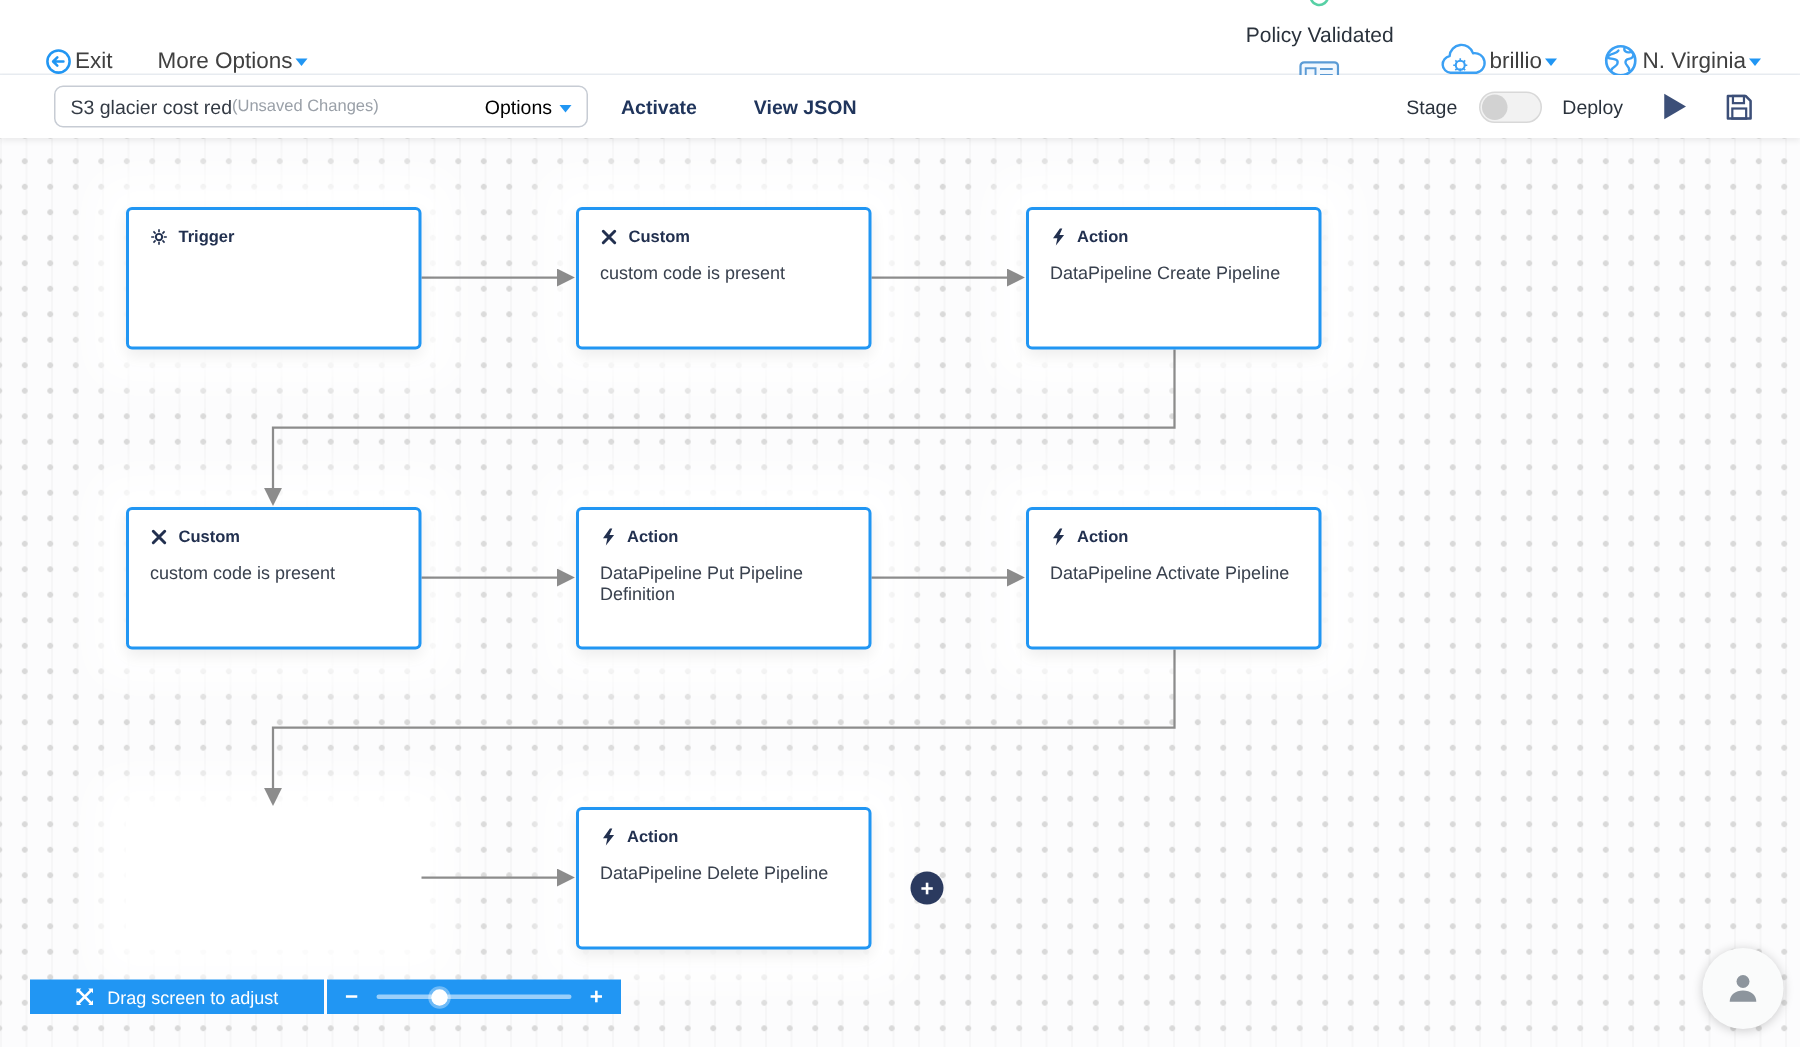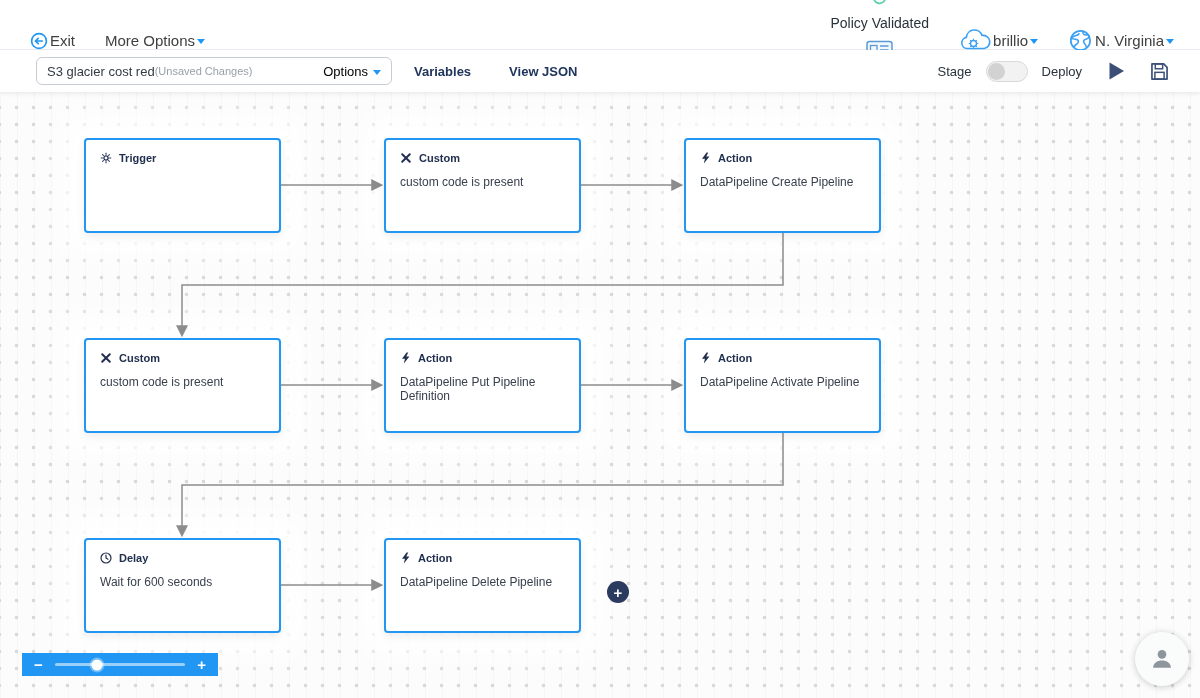--- a/index.html
+++ b/index.html
@@ -139,21 +139,21 @@
 <div class="toolbar">
   <div class="toolbar-left">
     <div class="name-box">
       <span class="wf-name">S3 glacier cost red</span>
       <span class="unsaved">(Unsaved Changes)</span>
       <span class="options-btn">
         <span>Options</span>
         <span class="caret"></span>
       </span>
     </div>
-    <span class="tab variables">Variables</span>
+    <span class="tab variables">Activate</span>
     <span class="tab viewjson">View JSON</span>
   </div>
   <div class="toolbar-right">
     <span class="mode-label">Stage</span>
     <div class="toggle">
       <div class="toggle-knob"></div>
     </div>
     <span class="mode-label">Deploy</span>
     <span class="icon-btn play-btn">
       <svg width="21" height="22" viewBox="0 0 21 22">
@@ -263,50 +263,47 @@
       <span style="display:flex;">
         <svg width="11" height="12" viewBox="0 0 11 12">
             <path d="M6.6 0.4 L2 6.8 h2.9 L3.9 11.6 9.4 4.6 H6.3 L8.2 0.4 z" fill="#22304f"></path>
           </svg>
       </span>
       <span>Action</span>
     </div>
     <div class="node-desc">DataPipeline Activate Pipeline</div>
   </div>
 
-  <div class="node" style="left:84px;top:446px;">
-    <div class="node-header">
-      <span style="display:flex;">
-        <svg width="12" height="12" viewBox="0 0 12 12">
-            <circle cx="6" cy="6" r="5" fill="none" stroke="#22304f" stroke-width="1.2"></circle>
-            <path d="M6 3.2 V6 L8 7.2" fill="none" stroke="#22304f" stroke-width="1.2" stroke-linecap="round"></path>
-          </svg>
-      </span>
-      <span>Delay</span>
-    </div>
-    <div class="node-desc">Wait for 600 seconds</div>
-  </div>
 
   <div class="node" style="left:384px;top:446px;">
     <div class="node-header">
       <span style="display:flex;">
         <svg width="11" height="12" viewBox="0 0 11 12">
             <path d="M6.6 0.4 L2 6.8 h2.9 L3.9 11.6 9.4 4.6 H6.3 L8.2 0.4 z" fill="#22304f"></path>
           </svg>
       </span>
       <span>Action</span>
     </div>
     <div class="node-desc">DataPipeline Delete Pipeline</div>
   </div>
 
   <div class="plus-btn">
     <span>+</span>
   </div>
 
   <div class="bottom-controls">
+    <div class="drag-btn">
+      <span style="display:flex;">
+        <svg width="13" height="13" viewBox="0 0 13 13">
+            <path d="M2.6 2.6 L10.4 10.4 M10.4 2.6 L2.6 10.4" stroke="#fff" stroke-width="1.8" stroke-linecap="round"></path>
+            <path d="M1 1 h3.2 L1 4.2 z M12 1 v3.2 L8.8 1 z M1 12 v-3.2 L4.2 12 z M12 12 h-3.2 L12 8.8 z" fill="#fff"></path>
+          </svg>
+      </span>
+      <span>Drag screen to adjust</span>
+    </div>
     <div class="zoom-panel">
       <span class="zoom-btn">−</span>
       <div class="zoom-track">
         <div class="zoom-knob"></div>
       </div>
       <span class="zoom-btn">+</span>
     </div>
   </div>
 
   <div class="avatar-btn">

